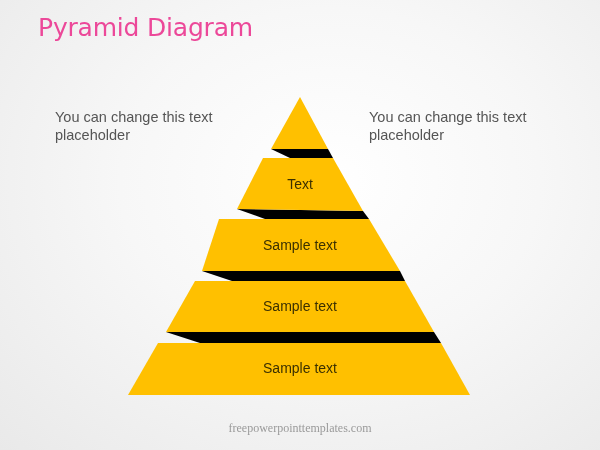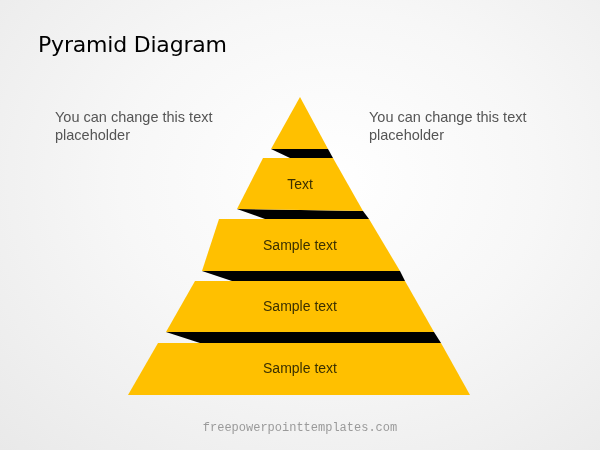--- a/index.html
+++ b/index.html
@@ -2,33 +2,33 @@
 <html><head>
   <meta charset="utf-8">
   <style>
     html, body { margin: 0; padding: 0; }
     body {
       width: 600px; height: 450px; overflow: hidden; position: relative;
       background: radial-gradient(ellipse at 55% 40%, #ffffff 0%, #f7f7f7 45%, #e9e9e9 100%);
       font-family: "Liberation Sans", sans-serif;
     }
     .title {
-      position: absolute; left: 38px; top: 32px;
+      position: absolute; left: 38px; top: 13px;
       font-family: "DejaVu Sans", sans-serif;
-      font-size: 22px; color: #000000; letter-spacing: -0.2px;
+      font-size: 25px; color: #ec4899; letter-spacing: -0.2px;
     }
     .side-text {
       position: absolute; width: 170px; text-align: left;
       font-size: 14.5px; line-height: 18px; color: #555;
     }
     .side-left { left: 55px; top: 108px; }
     .side-right { left: 369px; top: 108px; }
     .footer {
       position: absolute; left: 0; width: 600px; top: 421px; text-align: center;
-      font-family: Liberation Mono, monospace; font-size: 12px; color: #9a9a9a;
+      font-family: Liberation Serif, serif; font-size: 12px; color: #9a9a9a;
     }
     svg.pyramid { position: absolute; left: 0; top: 0; }
     .layer-label {
       font-family: "Liberation Sans", sans-serif; font-size: 14px; fill: #3b3000;
       text-anchor: middle; dominant-baseline: middle;
     }
   </style>
 </head>
 <body>
 

